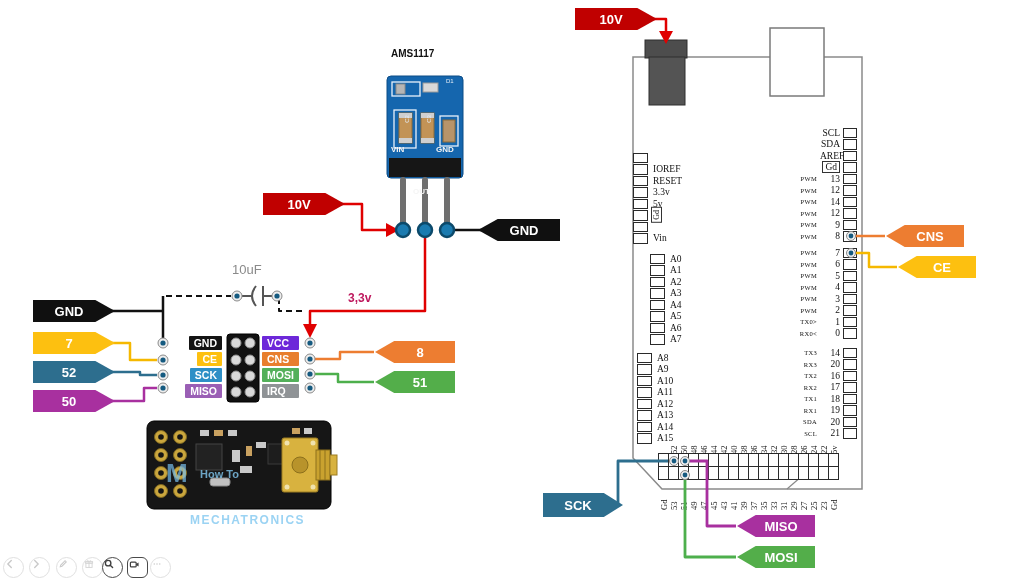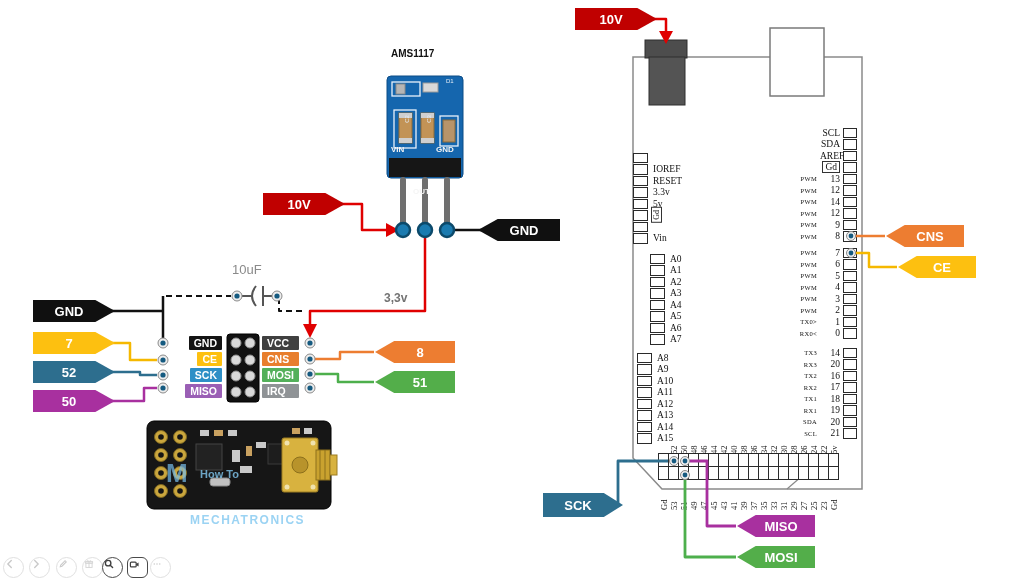--- a/index.html
+++ b/index.html
@@ -14,21 +14,21 @@
   .fr{clip-path:polygon(0 0,76% 0,100% 50%,76% 100%,0 100%);padding-right:10px;}
   .fl{clip-path:polygon(24% 0,100% 0,100% 100%,24% 100%,0 50%);padding-left:10px;}
 
   
   .chipcol{position:absolute;z-index:2;display:flex;flex-direction:column;}
   .chipcol .chip{height:14px;margin-bottom:2px;padding:0 5px;border-radius:1px;display:flex;
                  align-items:center;color:#fff;font-weight:bold;font-size:10.5px;}
   #lchips{align-items:flex-end;}
   #lchips .chip:nth-child(1){background:#141414;} #lchips .chip:nth-child(2){background:#fdc010;}
   #lchips .chip:nth-child(3){background:#2e8fc6;} #lchips .chip:nth-child(4){background:#9a5fb5;}
-  #rchips .chip:nth-child(1){background:#404040;} #rchips .chip:nth-child(2){background:#e87e2d;}
+  #rchips .chip:nth-child(1){background:#6d28d9;} #rchips .chip:nth-child(2){background:#e87e2d;}
   #rchips .chip:nth-child(3){background:#53b05a;} #rchips .chip:nth-child(4){background:#8f9396;}
 
   
   .pingrp{position:absolute;z-index:2;font-family:"Liberation Serif",serif;color:#111;}
   .rrow{display:flex;align-items:center;justify-content:flex-end;height:11.5px;width:112px;}
   .rp{font-size:6.5px;letter-spacing:.3px;text-align:right;}
   .rn{width:20px;text-align:right;font-size:9.5px;margin-left:3px;line-height:10px;}
   .rbox{width:12px;height:8.5px;border:1.2px solid #2a2a2a;background:#fff;margin-left:3px;}
   .rg1 .rrow:nth-child(4) .rn{border:1px solid #333;padding:0 2px;width:auto;}
   .lrow{display:flex;align-items:center;height:11.5px;}
@@ -151,21 +151,21 @@
   </svg>
 
   <div class="t" style="left:391px;top:48px;font-size:10px;font-weight:600;color:#111;">AMS1117</div>
   <div class="t" style="left:391px;top:145px;font-size:8px;font-weight:bold;color:#f5f5f5;z-index:2;">VIN</div>
   <div class="t" style="left:413px;top:145px;font-size:8px;font-weight:bold;color:#f5f5f5;z-index:2;margin-top:42px;">OUT</div>
   <div class="t" style="left:436px;top:145px;font-size:8px;font-weight:bold;color:#f5f5f5;z-index:2;">GND</div>
   <div class="t" style="left:446px;top:78px;font-size:6px;color:#e4edf7;z-index:2;">D1</div>
   <div class="t" style="left:403px;top:116px;font-size:6px;color:#e4edf7;z-index:2;transform:rotate(-90deg);">C2</div>
   <div class="t" style="left:425px;top:116px;font-size:6px;color:#e4edf7;z-index:2;transform:rotate(-90deg);">C3</div>
   <div class="t" style="left:232px;top:262px;font-size:13px;color:#8a8a8a;">10uF</div>
-  <div class="t" style="left:348px;top:291px;font-size:12px;font-weight:bold;color:#737373;margin-left:36px;">3,3v</div>
+  <div class="t" style="left:348px;top:291px;font-size:12px;font-weight:bold;color:#be185d;">3,3v</div>
 
   <div class="t" style="left:166px;top:458px;font-size:26px;font-weight:bold;color:rgba(120,190,235,.7);z-index:3;">M</div>
   <div class="t" style="left:200px;top:468px;font-size:11px;font-weight:bold;color:rgba(130,200,240,.8);z-index:3;">How To</div>
   <div class="t" style="left:190px;top:513px;font-size:12px;font-weight:bold;letter-spacing:1.5px;color:rgba(130,200,240,.8);z-index:3;">MECHATRONICS</div>
 
   <div id="lchips" class="chipcol" style="left:158px;top:336px;width:64px;">
       <div class="chip">GND</div>
       <div class="chip">CE</div>
       <div class="chip">SCK</div>
       <div class="chip">MISO</div>

